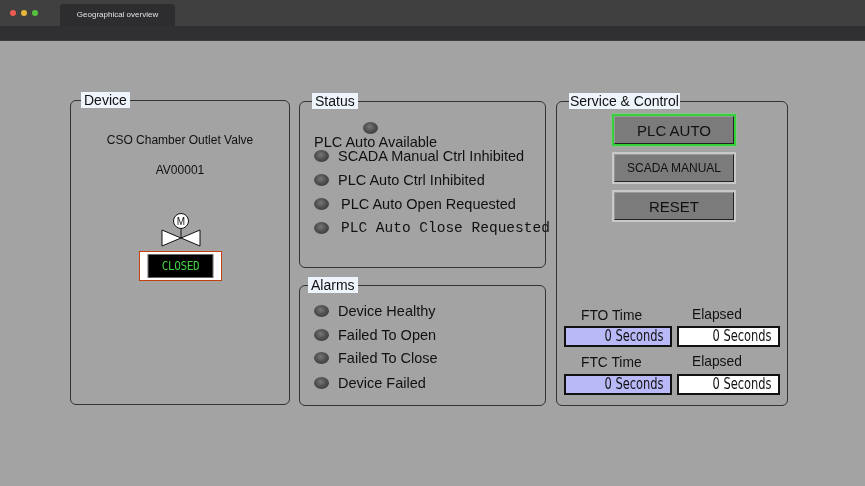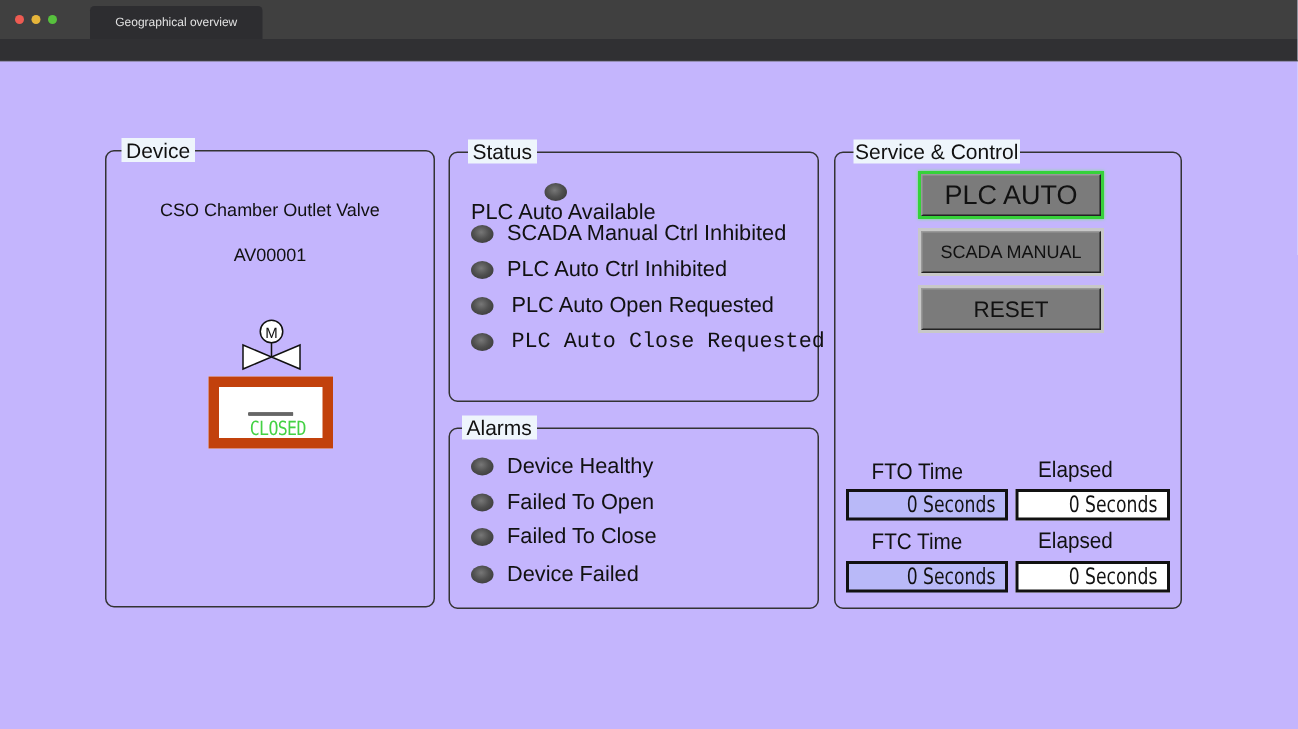--- a/index.html
+++ b/index.html
@@ -4,46 +4,46 @@
   <style>
     * { box-sizing: border-box; margin: 0; padding: 0; }
     html, body { width: 865px; height: 486px; overflow: hidden; background: #eef5fc; font-family: "Liberation Sans", sans-serif; }
     .titlebar { position: absolute; left: 0; top: 0; width: 865px; height: 26px; background: #404040; }
     .dot { position: absolute; top: 10px; width: 6px; height: 6px; border-radius: 50%; }
     .dot.red { left: 10px; background: #ee5b52; }
     .dot.yellow { left: 21px; background: #e6b53a; }
     .dot.green { left: 32px; background: #57c13d; }
     .tab { position: absolute; left: 60px; top: 4px; width: 115px; height: 22px; background: #2d2d30; color: #e2e2e2; font-size: 8px; line-height: 22px; text-align: center; border-radius: 3px 3px 0 0; }
     .toolbar { position: absolute; left: 0; top: 26px; width: 865px; height: 15px; background: #303033; border-bottom: 1px solid #3c3c3f; }
-    .content { position: absolute; left: 0; top: 41px; width: 865px; height: 445px; background: #c4b5fd; }
+    .content { position: absolute; left: 0; top: 41px; width: 865px; height: 445px; background: #a3a3a3; }
 
     .group { position: absolute; border: 1px solid #333; border-radius: 6px; }
     .legend { position: absolute; top: -9px; background: #eef5fc; padding: 0 3px; font-size: 14px; color: #111; line-height: 16px; }
 
     #device { left: 70px; top: 59px; width: 220px; height: 305px; }
     #device .legend { left: 10px; }
     .dev-name { position: absolute; left: 0; top: 32px; width: 100%; text-align: center; font-size: 12px; color: #111; }
     .dev-id { position: absolute; left: 0; top: 62px; width: 100%; text-align: center; font-size: 12px; color: #111; }
     .valve { position: absolute; left: 88px; top: 111px; width: 44px; height: 38px; }
-    .state-box { position: absolute; left: 68px; top: 150px; width: 83px; height: 30px; background: #fff; border: 7px solid #c2410c; padding: 17px; }
+    .state-box { position: absolute; left: 68px; top: 150px; width: 83px; height: 30px; background: #fff; border: 1px solid #c2410c; padding: 2px; }
     .state-inner { width: 100%; height: 100%; background: #000; border: 1px solid #666; color: #43d143; font-family: "DejaVu Sans Mono", monospace; font-size: 13px; text-align: center; line-height: 22px; letter-spacing: -0.5px; transform: scaleX(0.85); }
 
     #status { left: 299px; top: 60px; width: 247px; height: 167px; }
     #status .legend { left: 12px; }
     #alarms { left: 299px; top: 244px; width: 247px; height: 121px; }
     #alarms .legend { left: 8px; }
     .ind-row { position: absolute; left: 14px; height: 20px; display: flex; align-items: center; font-size: 14.5px; color: #111; white-space: nowrap; }
     .led { width: 15px; height: 12px; border-radius: 50%; background: radial-gradient(ellipse at 45% 40%, #777 0%, #505050 45%, #303030 100%); margin-right: 11px; flex-shrink: 0; }
 
     #service { left: 556px; top: 60px; width: 232px; height: 305px; }
     #service .legend { left: 12px; padding: 0 1px; }
     .btn { position: absolute; left: 55px; width: 124px; height: 32px; background: #7b7b7b; border: 2px solid #c8c8c8; display: flex; align-items: center; justify-content: center; color: #111; cursor: pointer; }
     .btn .inner { width: 100%; height: 100%; border-right: 1px solid #222; border-bottom: 1px solid #222; border-top: 1px solid #999; border-left: 1px solid #999; display: flex; align-items: center; justify-content: center; }
     .btn.active { border: 2px solid #36d13a; box-shadow: 0 0 2px #6cf06c; }
-    #btn-plc { top: 12px; font-size: 18px; }
+    #btn-plc { top: 12px; font-size: 15px; }
     #btn-scada { top: 50px; font-size: 12px; text-align: center; }
     #btn-reset { top: 88px; font-size: 15px; }
 
     .tlabel { position: absolute; font-size: 15px; color: #111; transform: scaleX(0.92); transform-origin: left; }
     .tbox { position: absolute; height: 21px; border: 2px solid #111; font-size: 15px; line-height: 17px; text-align: right; padding-right: 6px; color: #111; font-family: "DejaVu Sans Condensed", "DejaVu Sans", sans-serif; }
     .tbox span { display: inline-block; transform: scaleX(0.85); transform-origin: right; }
     .tbox.blue { background: #b9b9f8; width: 108px; }
     .tbox.white { background: #fff; width: 103px; }
   </style>
 </head>

